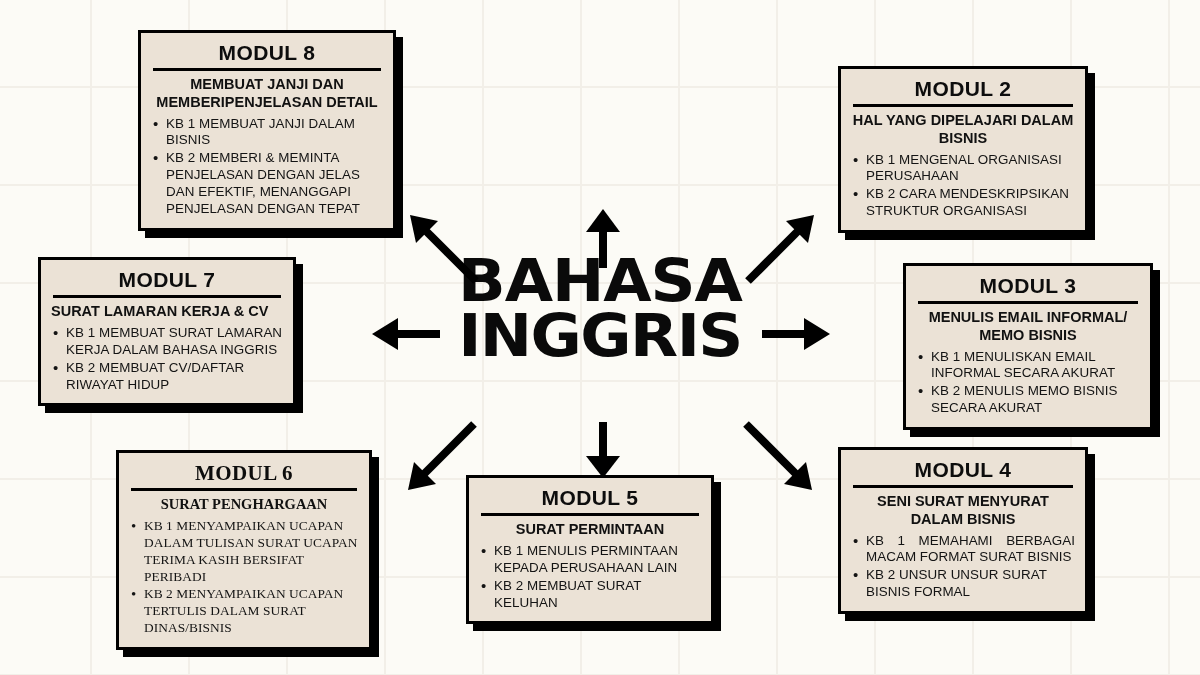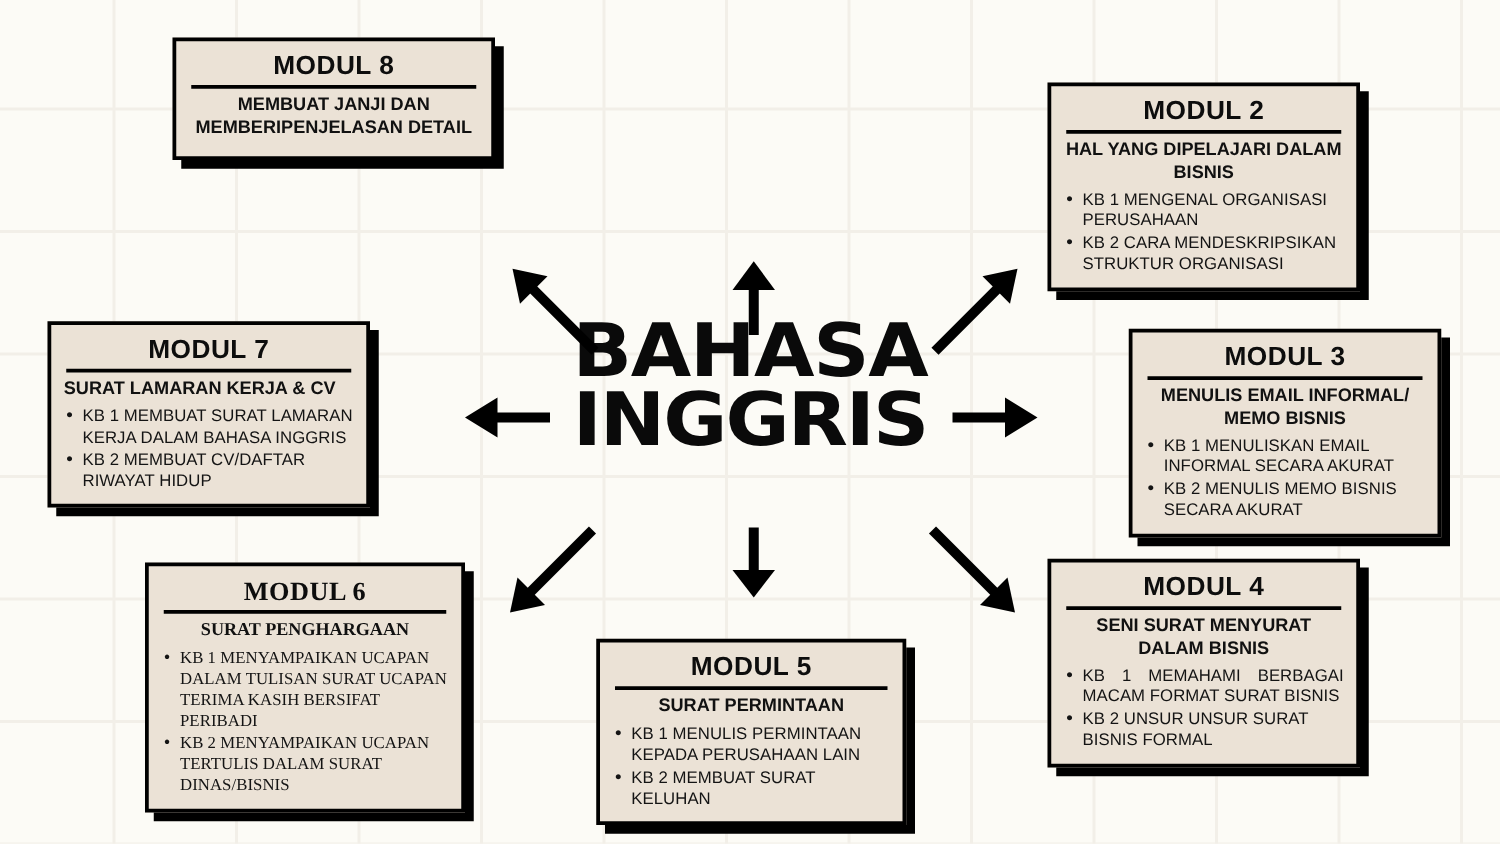--- a/index.html
+++ b/index.html
@@ -73,21 +73,21 @@
   }
   ul.kb.justify li{text-align:justify;}
   ul.kb.justify li:last-child{text-align:left;}
 
   
   #card8{left:118px;top:30px;width:258px;margin-left:20px;}
   #card1{left:477px;top:42px;width:250px;}
   #card2{left:838px;top:66px;width:250px;}
   #card3{left:903px;top:263px;width:250px;}
   #card4{left:838px;top:447px;width:250px;}
-  #card5{left:477px;top:475px;width:248px;margin-top:36px;}
+  #card5{left:466px;top:475px;width:248px;}
   #card6{left:116px;top:450px;width:256px;font-family:Liberation Serif, serif;}
   #card7{left:38px;top:257px;width:258px;}
 
   
   #center-title{
     position:absolute;
     left:440px;top:253px;width:320px;
     text-align:center;
     font-family:"DejaVu Sans", sans-serif;
     font-weight:bold;
@@ -157,20 +157,24 @@
 
   <svg class="arrow" style="left:740px;top:418px;" width="80" height="80" viewBox="0 0 80 80">
     <line x1="6" y1="6" x2="58" y2="58"></line>
     <polygon points="72,72 44,66 66,44"></polygon>
   </svg>
 
   <div class="card" id="card8">
     <div class="card-title">MODUL 8</div>
     <div class="rule"></div>
     <div class="card-sub">MEMBUAT JANJI DAN MEMBERIPENJELASAN DETAIL</div>
+    <ul class="kb">
+      <li>KB 1 MEMBUAT JANJI DALAM BISNIS</li>
+      <li>KB 2 MEMBERI &amp; MEMINTA PENJELASAN DENGAN JELAS DAN EFEKTIF, MENANGGAPI PENJELASAN DENGAN TEPAT</li>
+    </ul>
   </div>
 
 
   <div class="card" id="card2">
     <div class="card-title">MODUL 2</div>
     <div class="rule"></div>
     <div class="card-sub">HAL YANG DIPELAJARI DALAM BISNIS</div>
     <ul class="kb">
       <li>KB 1 MENGENAL ORGANISASI PERUSAHAAN</li>
       <li>KB 2 CARA MENDESKRIPSIKAN STRUKTUR ORGANISASI</li>

